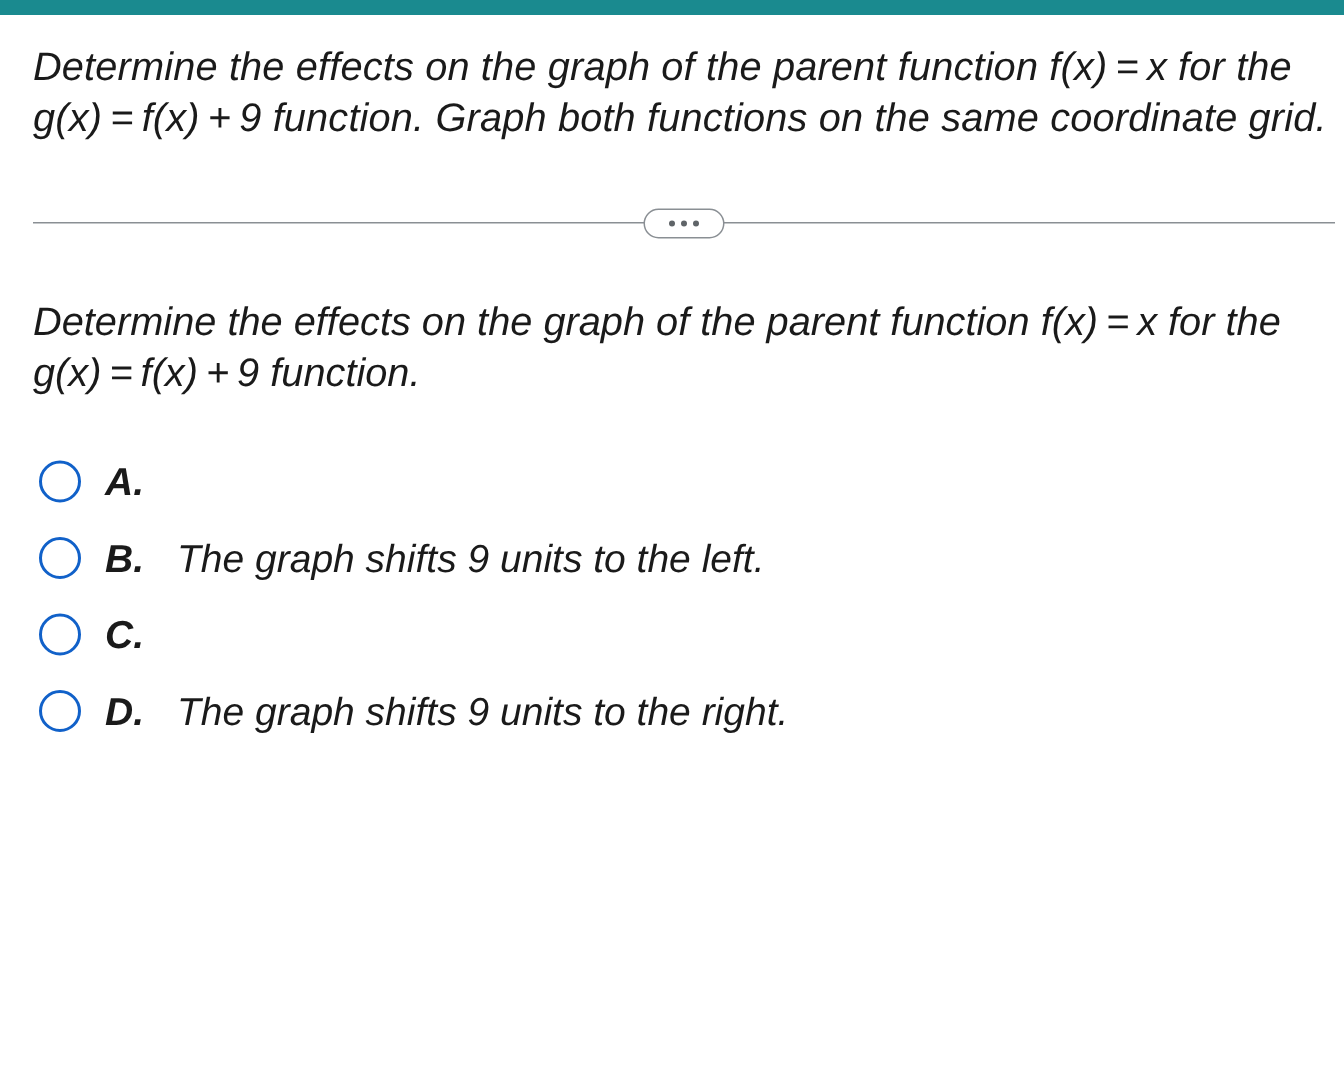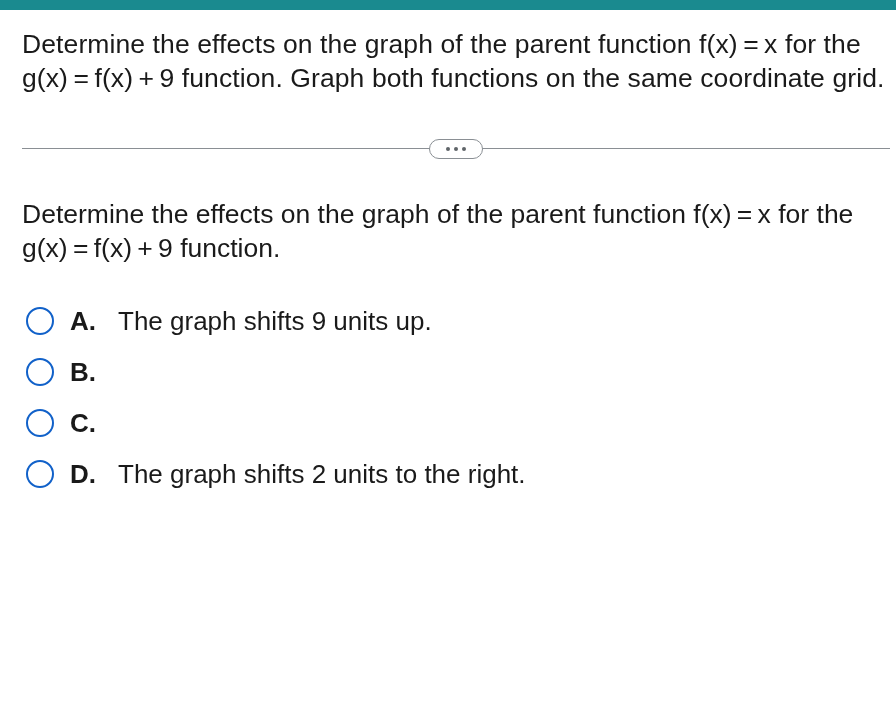--- a/index.html
+++ b/index.html
@@ -10,20 +10,21 @@
     color: #1a1a1a;
     position: relative;
   }
   .top-bar {
     width: 100%;
     height: 10px;
     background: #1a8a8f;
   }
   .content {
     padding: 18px 6px 0 22px;
+    font-style: italic;
   }
   .question-text {
     font-size: 26.5px;
     line-height: 1.28;
     color: #1a1a1a;
     letter-spacing: 0.1px;
   }
   .divider-wrap {
     position: relative;
     margin: 42px 0 38px 0;
@@ -110,33 +111,33 @@
     <div class="divider-line"></div>
   </div>
 
   <div class="sub-question">Determine the effects on the graph of the parent function f(x) = x for the g(x) = f(x) + 9 function.</div>
 
   <div class="options">
 
     <label class="option-row">
       <span class="radio"></span>
       <span class="opt-letter">A.</span>
-      <span class="opt-text">The graph shifts 9 units up.</span>
     </label>
 
     <label class="option-row">
       <span class="radio"></span>
       <span class="opt-letter">B.</span>
+      <span class="opt-text">The graph shifts 9 units to the left.</span>
     </label>
 
     <label class="option-row">
       <span class="radio"></span>
       <span class="opt-letter">C.</span>
     </label>
 
     <label class="option-row">
       <span class="radio"></span>
       <span class="opt-letter">D.</span>
-      <span class="opt-text">The graph shifts 2 units to the right.</span>
+      <span class="opt-text">The graph shifts 9 units to the right.</span>
     </label>
 
   </div>
 </div>
 
 </body></html>

